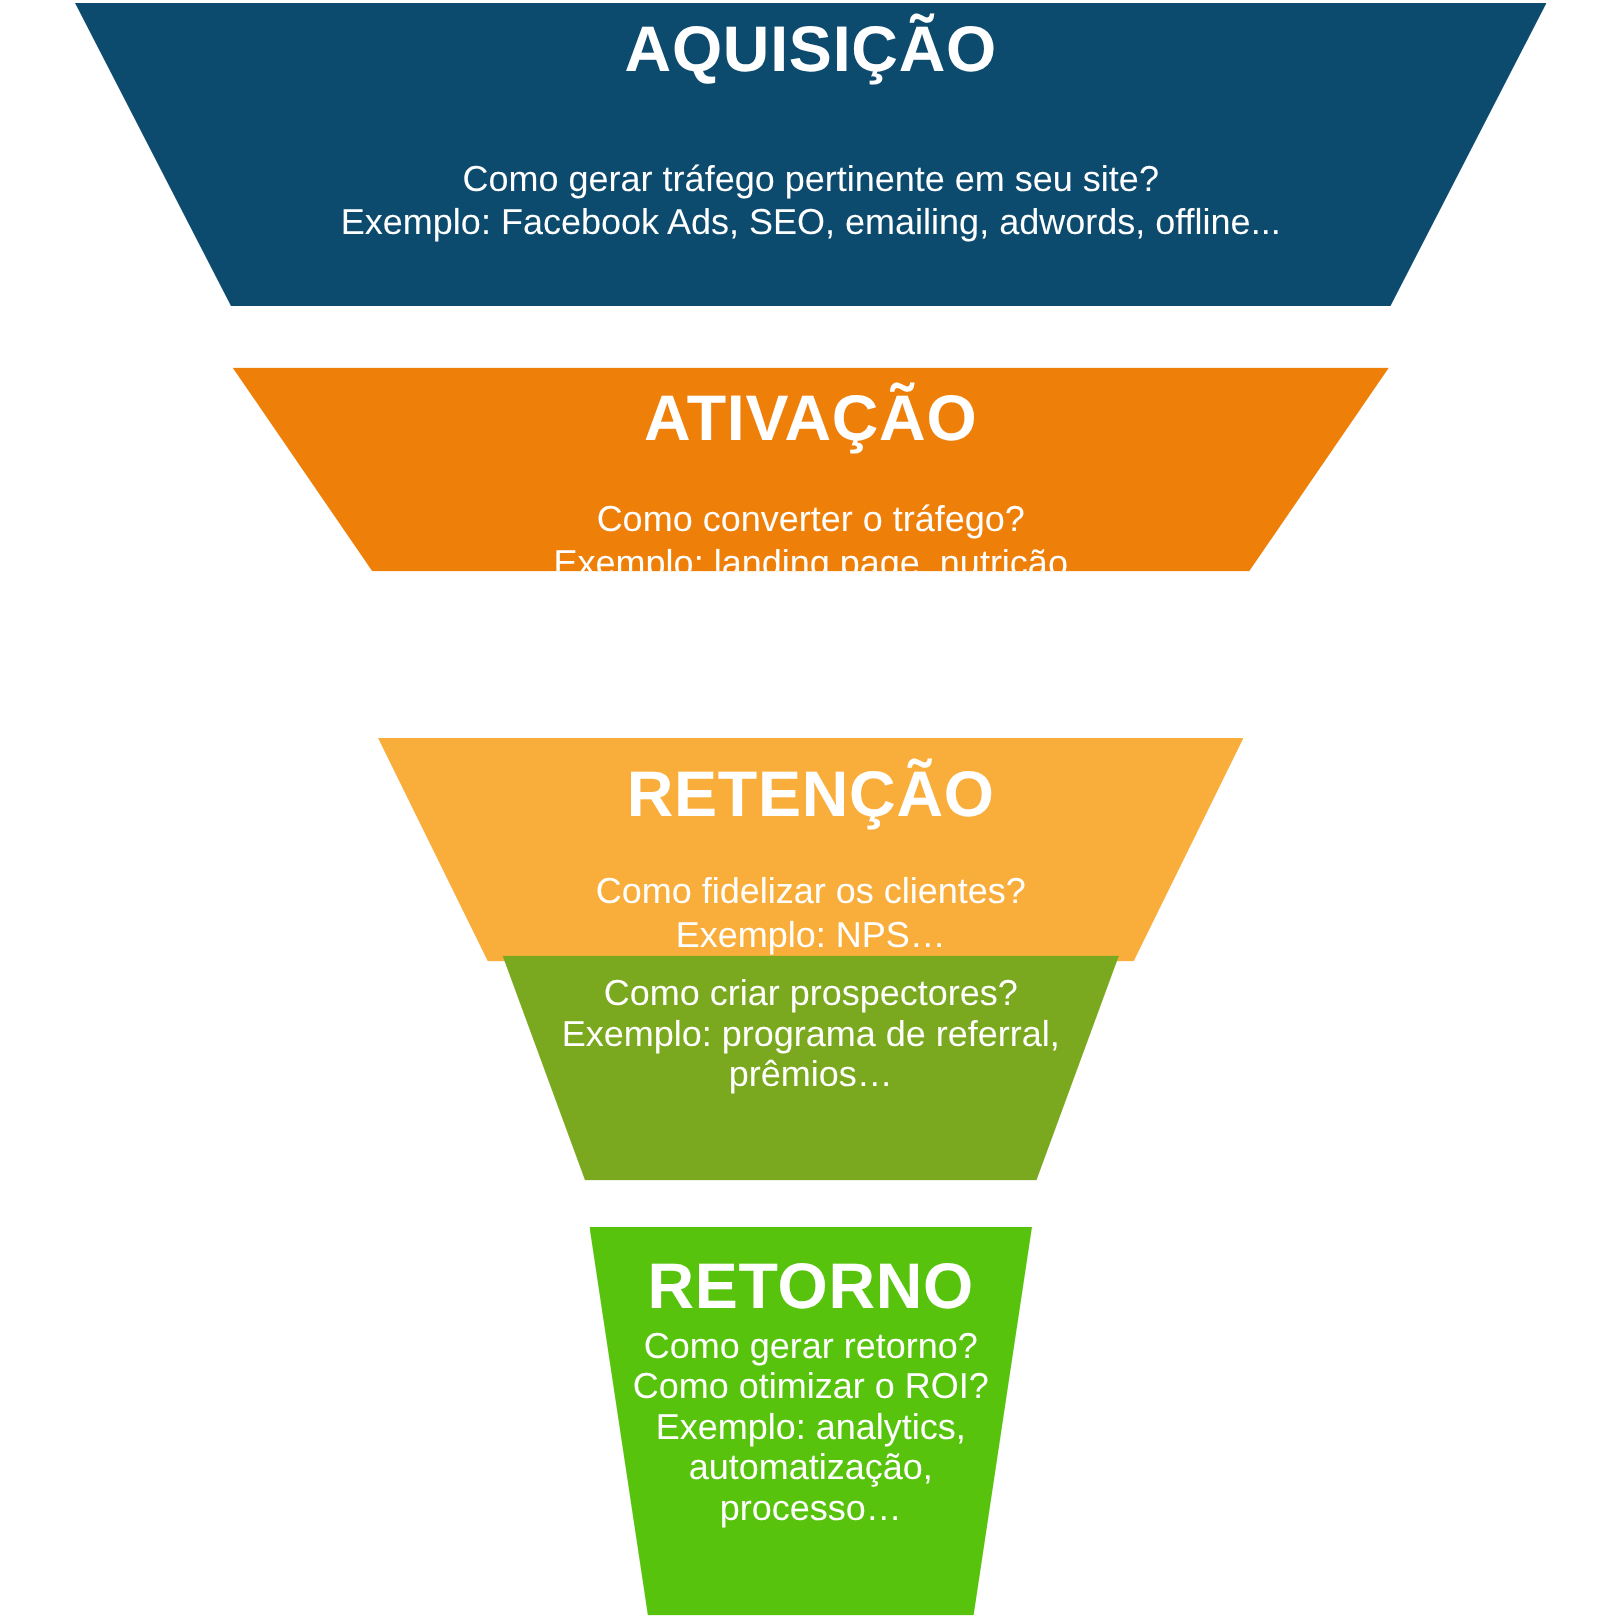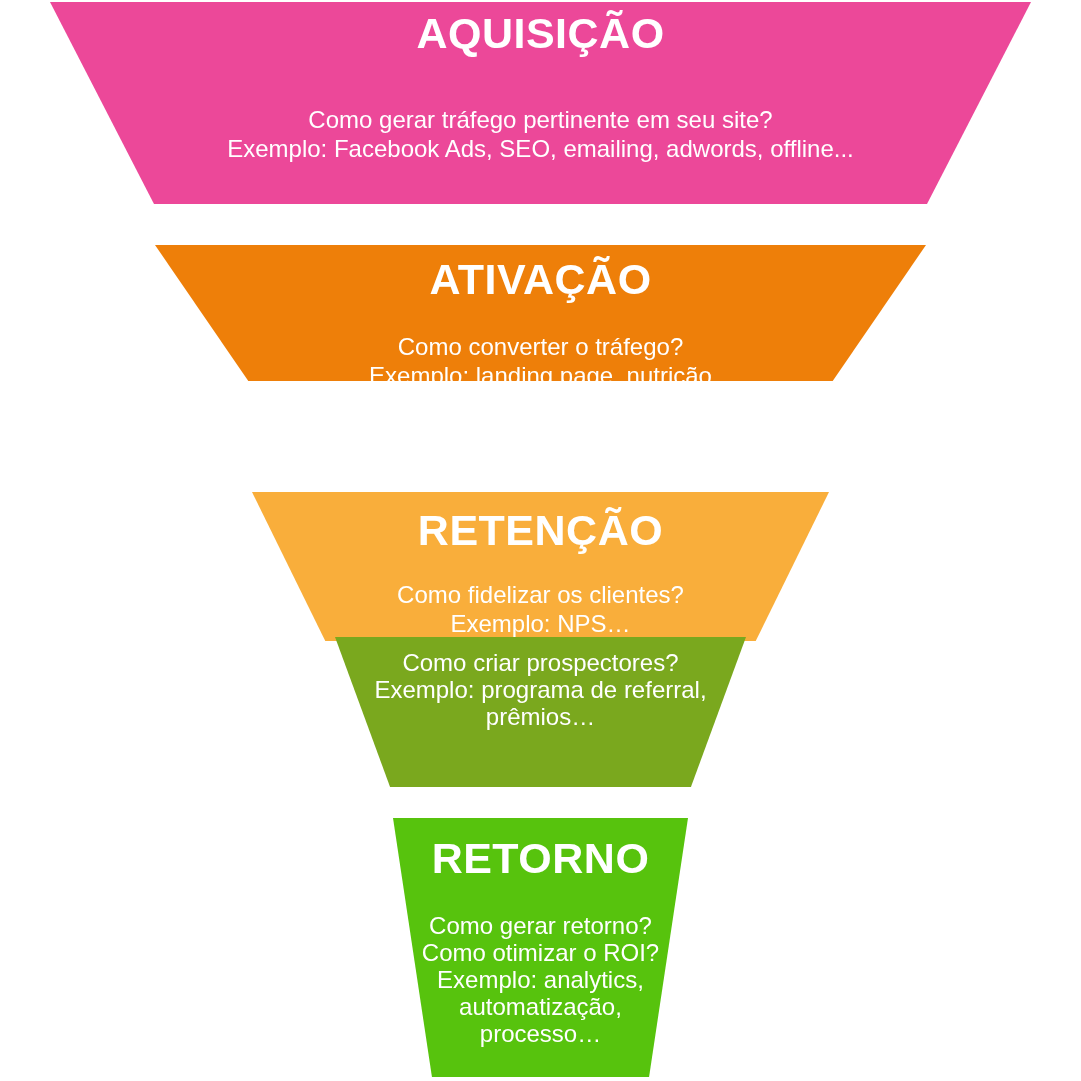--- a/index.html
+++ b/index.html
@@ -68,28 +68,28 @@
     padding-top: 8px;
   }
   .stage-3 .stage-body { margin-top: 4px; line-height: 27px; }
 
   
   .stage-4 {
     left: 393px; top: 818px; width: 295px; height: 259px;
     clip-path: polygon(0% 0%, 100% 0%, 86.8% 100%, 13.2% 100%);
     padding-top: 15px;
   }
-  .stage-4 .stage-body { margin-top: 28px; line-height: 27px; }
+  .stage-4 .stage-body { line-height: 27px; }
 </style>
 </head>
 <body>
 
 <div class="canvas">
 
-  <div class="stage stage-0" style="background: #ec4899; text-align: center;">
+  <div class="stage stage-0" style="background: #0c4a6e; text-align: center;">
     <div class="stage-title">AQUISIÇÃO</div>
     <div class="stage-body">
       <div class="line">Como gerar tráfego pertinente em seu site?</div>
       <div class="line">Exemplo: Facebook Ads, SEO, emailing, adwords, offline...</div>
     </div>
   </div>
 
   <div class="stage stage-1" style="background: rgb(238, 127, 9);">
     <div class="stage-title">ATIVAÇÃO</div>
     <div class="stage-body">

